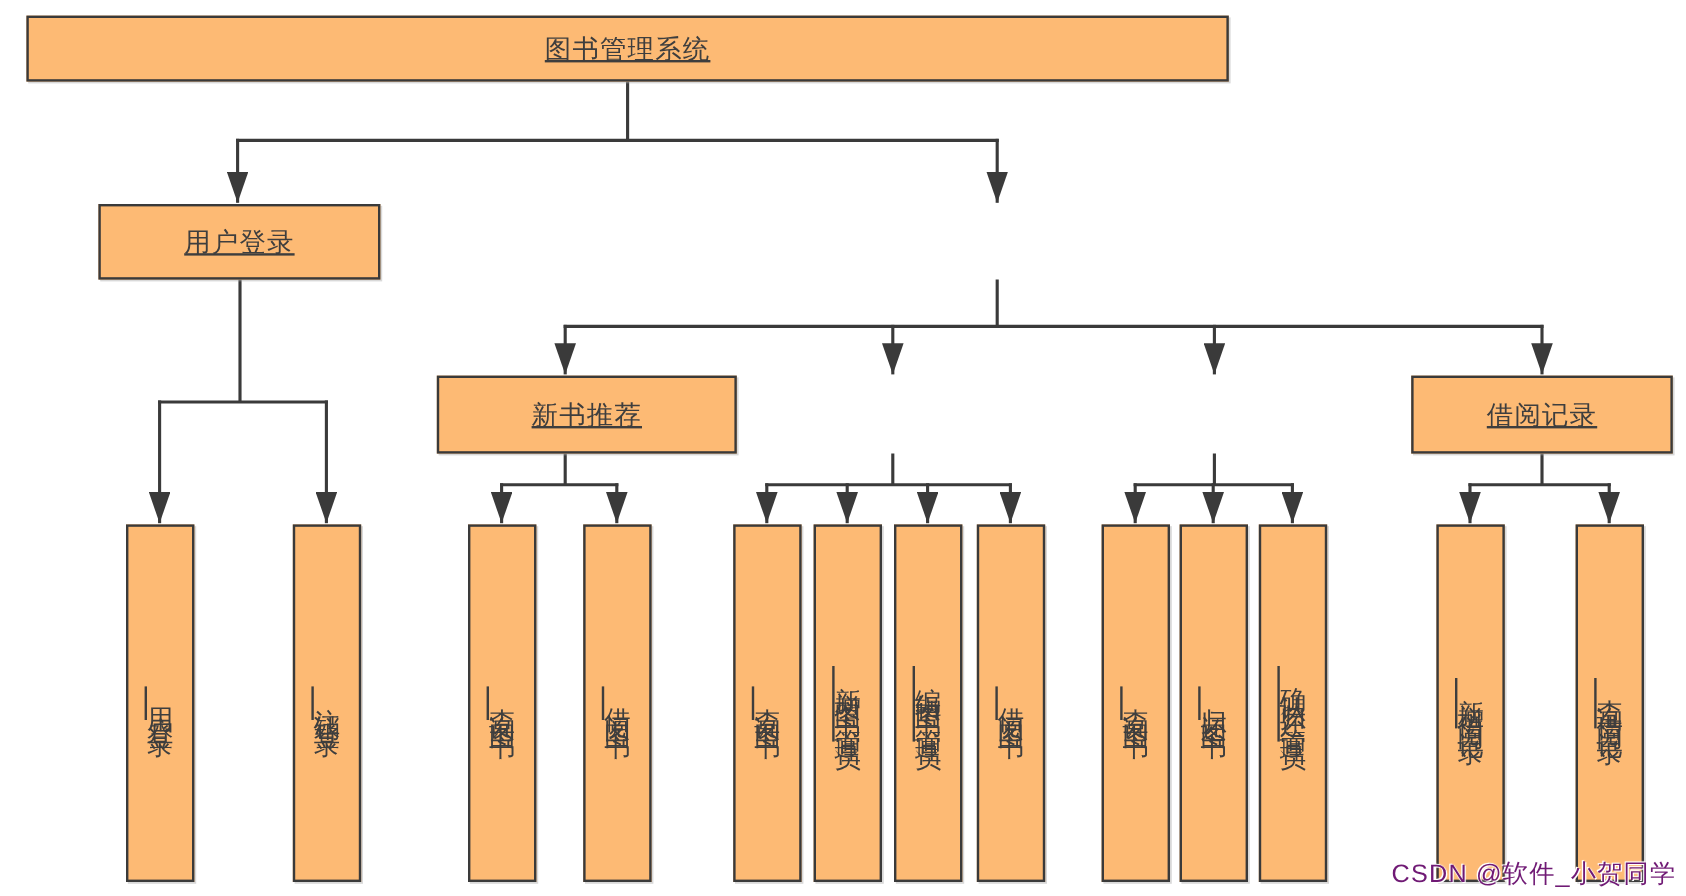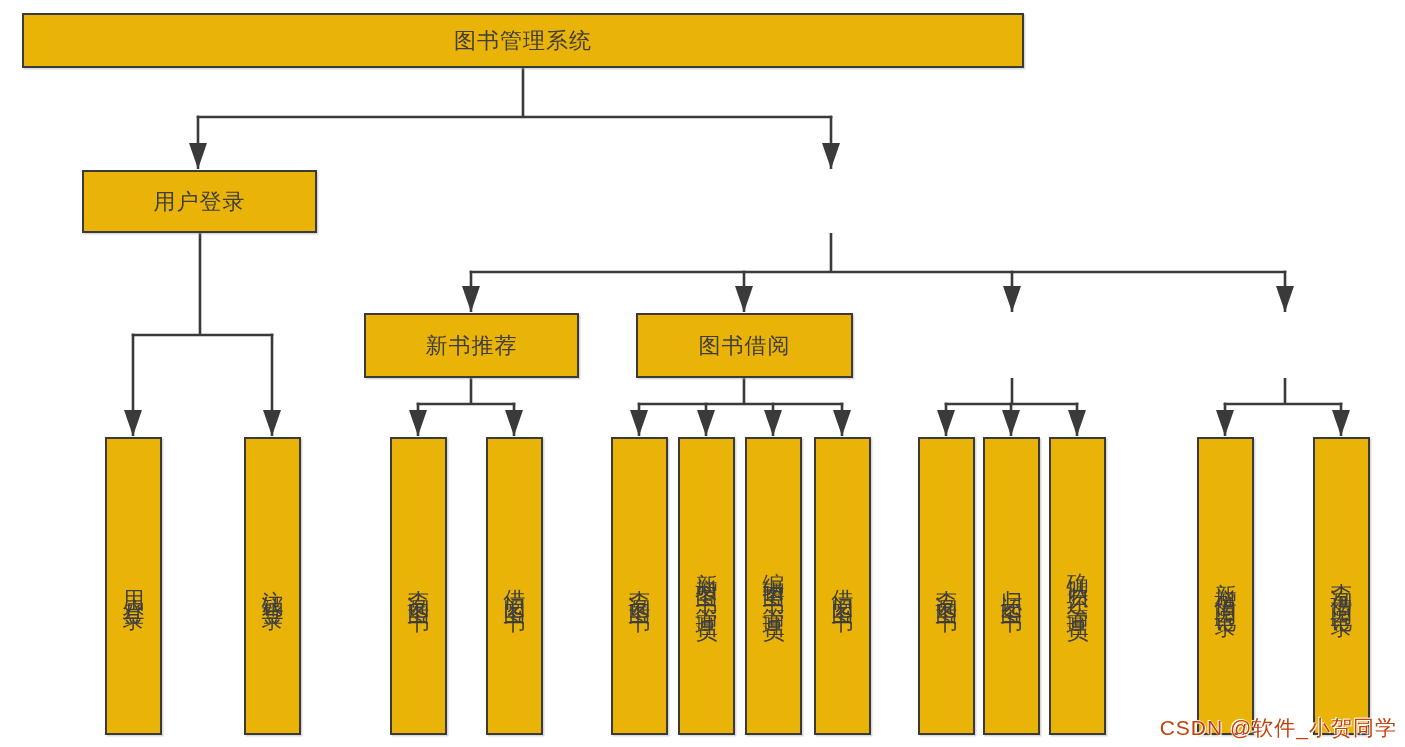--- a/index.html
+++ b/index.html
@@ -3,35 +3,36 @@
 <meta charset="utf-8">
 <style>
   html,body{margin:0;padding:0;background:#ffffff;}
   .canvas{
     position:relative;width:1405px;height:747px;background:#ffffff;
     font-family:"Liberation Sans","DejaVu Sans",sans-serif;
     overflow:hidden;
   }
   .connectors{position:absolute;left:0;top:0;z-index:1;}
   .node{
-    position:absolute;box-sizing:border-box;background:#eab308;
+    position:absolute;box-sizing:border-box;background:#fdba74;
     border:2.6px solid #3a3a3a;color:#3e3e3e;
     display:flex;align-items:center;justify-content:center;
     font-size:22px;z-index:2;
     box-shadow:1.5px 1.5px 0 rgba(170,170,170,0.45);
+    text-decoration:underline;
   }
   .hbox{letter-spacing:1px;}
   .vbox{
     width:57px;height:298px;top:437px;
     writing-mode:vertical-rl;text-orientation:mixed;
     letter-spacing:7px;font-size:22px;line-height:1;
   }
   .watermark{
     position:absolute;top:714px;right:8px;z-index:3;
-    font-size:21px;color:#c2410c;letter-spacing:1px;white-space:nowrap;
+    font-size:21px;color:#701a75;letter-spacing:1px;white-space:nowrap;
     text-shadow:1px 1px 0 #ffffff,-1px -1px 0 #ffffff,0 0 2px #ffffff;
   }
 </style>
 </head>
 <body>
 
 <div class="canvas">
 
   <svg class="connectors" width="1405" height="747" viewBox="0 0 1405 747">
     <defs>
@@ -80,22 +81,22 @@
         <line x1="1225" y1="402.7" x2="1225" y2="436" marker-end="url(#arrowhead)"></line>
         <line x1="1341" y1="402.7" x2="1341" y2="436" marker-end="url(#arrowhead)"></line>
       </g>
     </g>
   </svg>
 
   <div class="node hbox" style="left:22px;top:13px;width:1002px;height:55px">图书管理系统</div>
 
   <div class="node hbox" style="left:82px;top:170px;width:235px;height:63px">用户登录</div>
 
-  <div class="node hbox" style="left:364px;top:313px;width:215px;height:65px">新书推荐</div>
-  <div class="node hbox" style="left:636px;top:313px;width:217px;height:65px">图书借阅</div>
+  <div class="node hbox" style="left:364px;top:313px;width:250px;height:65px">新书推荐</div>
+  <div class="node hbox" style="left:1176px;top:313px;width:218px;height:65px">借阅记录</div>
 
   <div class="node vbox" style="left:105px">用户登录</div>
   <div class="node vbox" style="left:244px">注销登录</div>
 
   <div class="node vbox" style="left:390px">查询图书</div>
   <div class="node vbox" style="left:486px">借阅图书</div>
 
   <div class="node vbox" style="left:611px">查询图书</div>
   <div class="node vbox" style="left:678px">新增图书（管理员）</div>
   <div class="node vbox" style="left:745px">编辑图书（管理员）</div>

